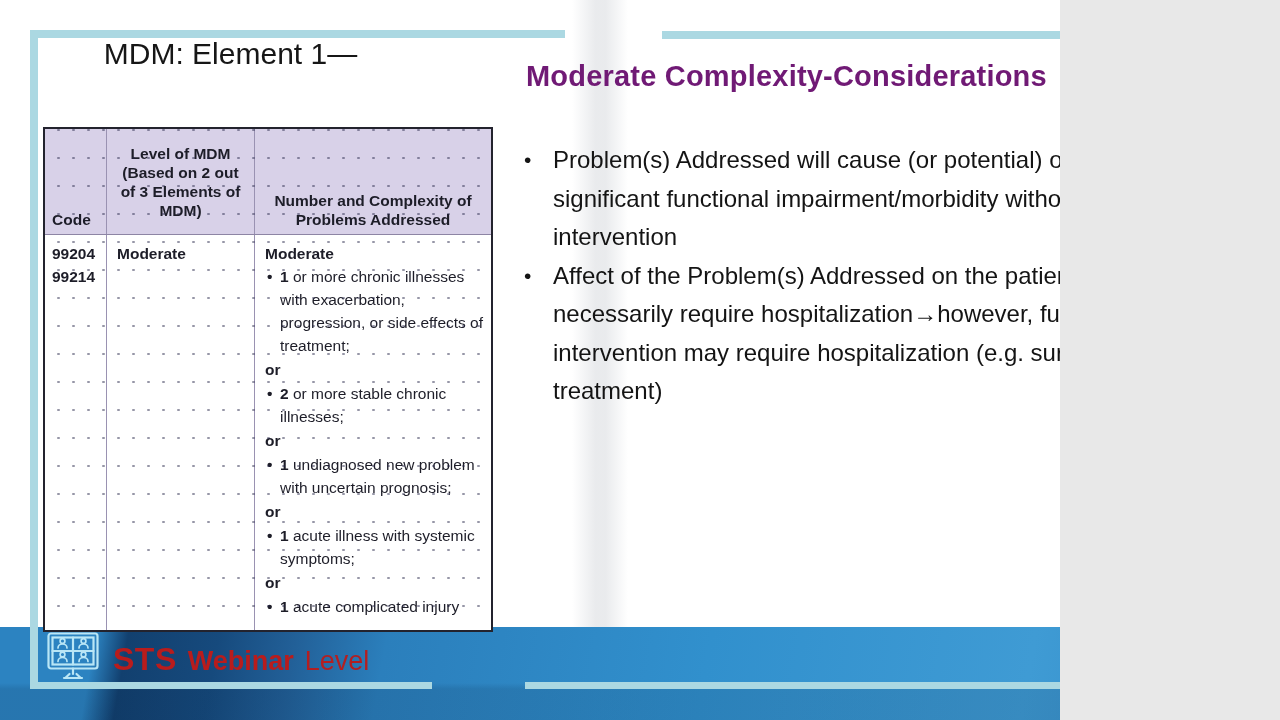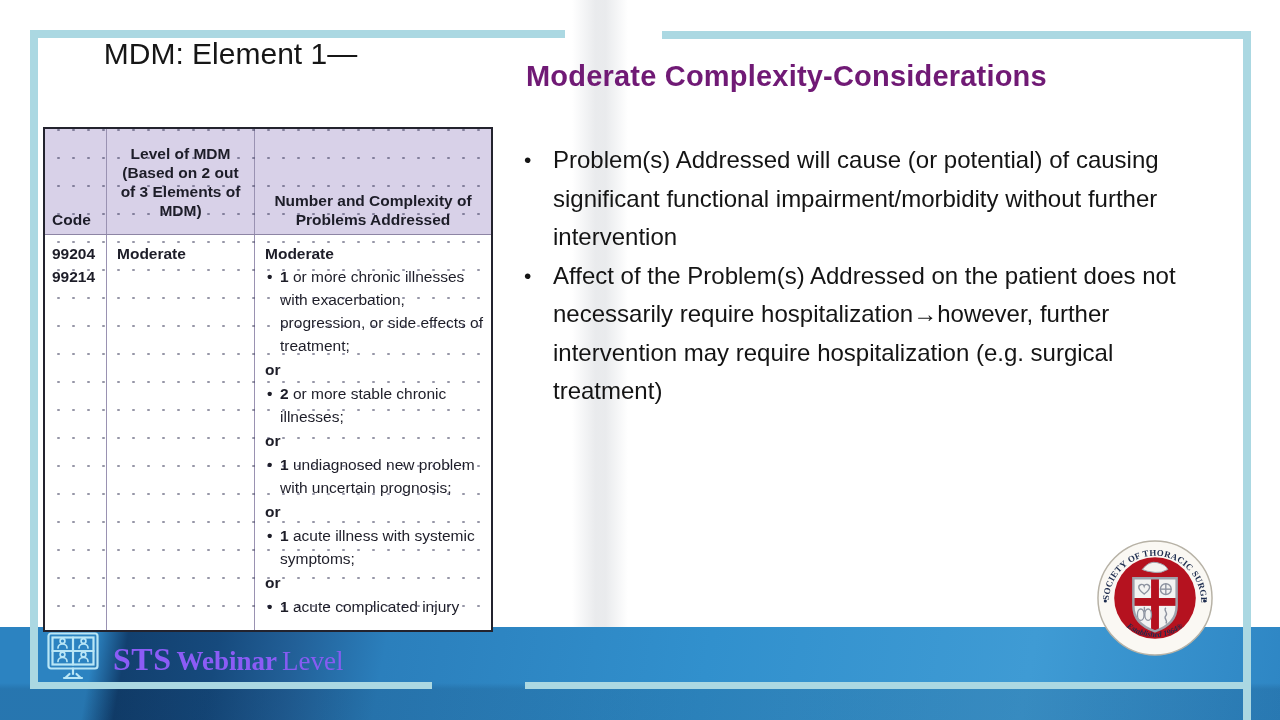--- a/index.html
+++ b/index.html
@@ -1,17 +1,17 @@
 <!DOCTYPE html>
 <html><head>
 <meta charset="utf-8">
 <style>
   html,body{margin:0;padding:0;background:#e8e8e8;}
   .slide{
-    position:relative;width:1280px;height:720px;background:#ffffff;
+    position:relative;width:1060px;height:720px;background:#ffffff;
     font-family:"Liberation Sans",sans-serif;overflow:hidden;
   }
   
   .frame{position:absolute;background:#abd8e2;}
   .fl-top{left:30px;top:30px;width:535px;height:8px;}
   .fl-left{left:30px;top:30px;width:8px;height:659px;z-index:6;}
   .fl-bottom{left:30px;top:682px;width:402px;height:7px;z-index:6;}
   .fr-top{left:662px;top:31px;width:589px;height:8px;}
   .fr-right{left:1243px;top:31px;width:8px;height:689px;z-index:6;}
   .fr-bottom{left:525px;top:682px;width:726px;height:7px;z-index:6;}
@@ -74,21 +74,21 @@
   .banner{
     position:absolute;left:0;top:627px;width:1280px;height:93px;z-index:4;
     background-image:
       linear-gradient(180deg,rgba(0,22,48,0) 56px,rgba(0,22,48,.12) 62px,rgba(0,22,48,.12) 100%),
       linear-gradient(100deg,#2c83c1 0%,#2c83c1 7.5%,#12406f 10%,#164a7d 17%,#226098 23%,#2b7fbc 30%,#3190cd 55%,#3f9bd4 80%,#2e86c4 100%);
   }
   .brand{
     position:absolute;left:46px;top:632px;height:54px;z-index:7;
     display:flex;align-items:center;gap:13px;
   }
-  .brand-text{color:#8b5cf6;display:flex;align-items:baseline;gap:5px;font-family:Liberation Serif, serif;}
+  .brand-text{color:#b91c1c;display:flex;align-items:baseline;gap:11px;}
   .w-sts{font-size:32px;font-weight:800;letter-spacing:.5px;}
   .w-webinar{font-size:27px;font-weight:bold;}
   .w-series{font-size:27px;font-weight:normal;opacity:.96;}
 
   
   .seal{position:absolute;left:1096px;top:539px;width:118px;height:118px;z-index:8;}
 </style>
 </head>
 <body>
 

